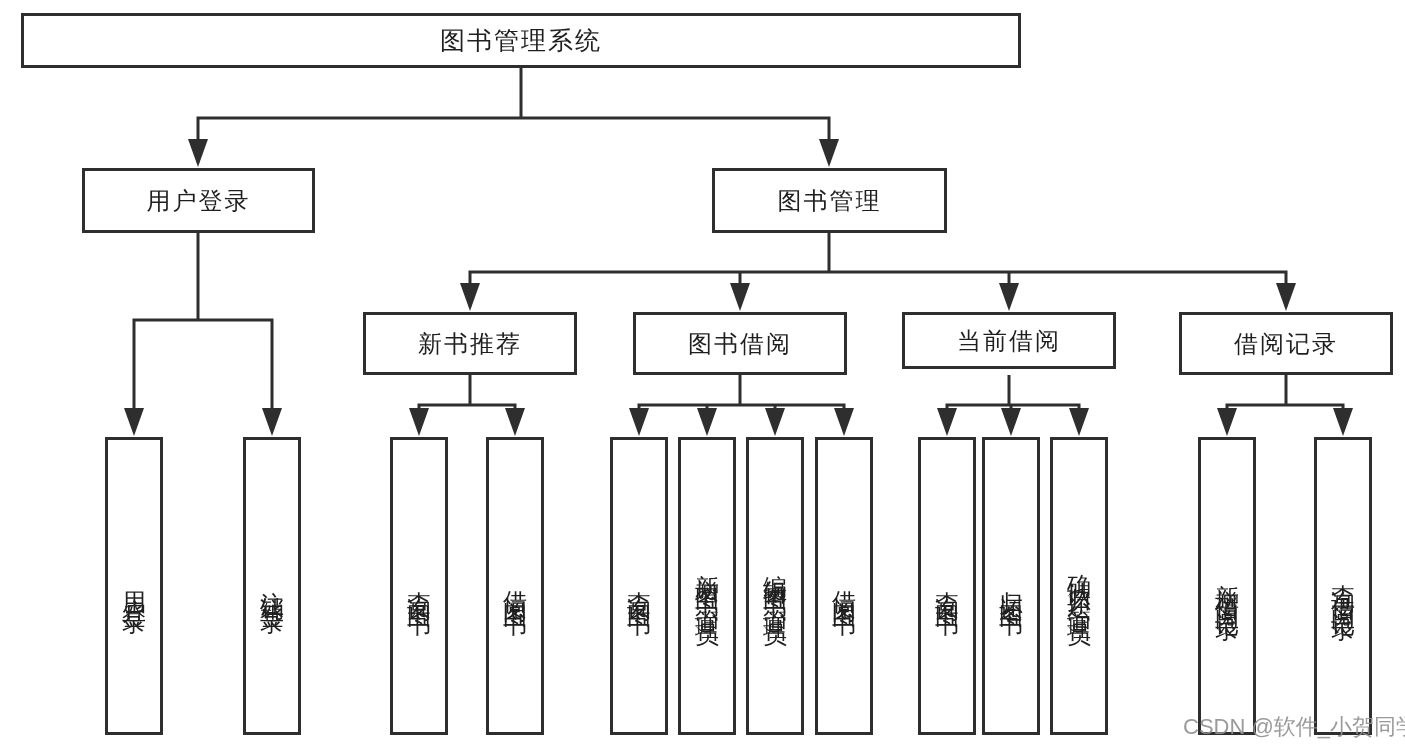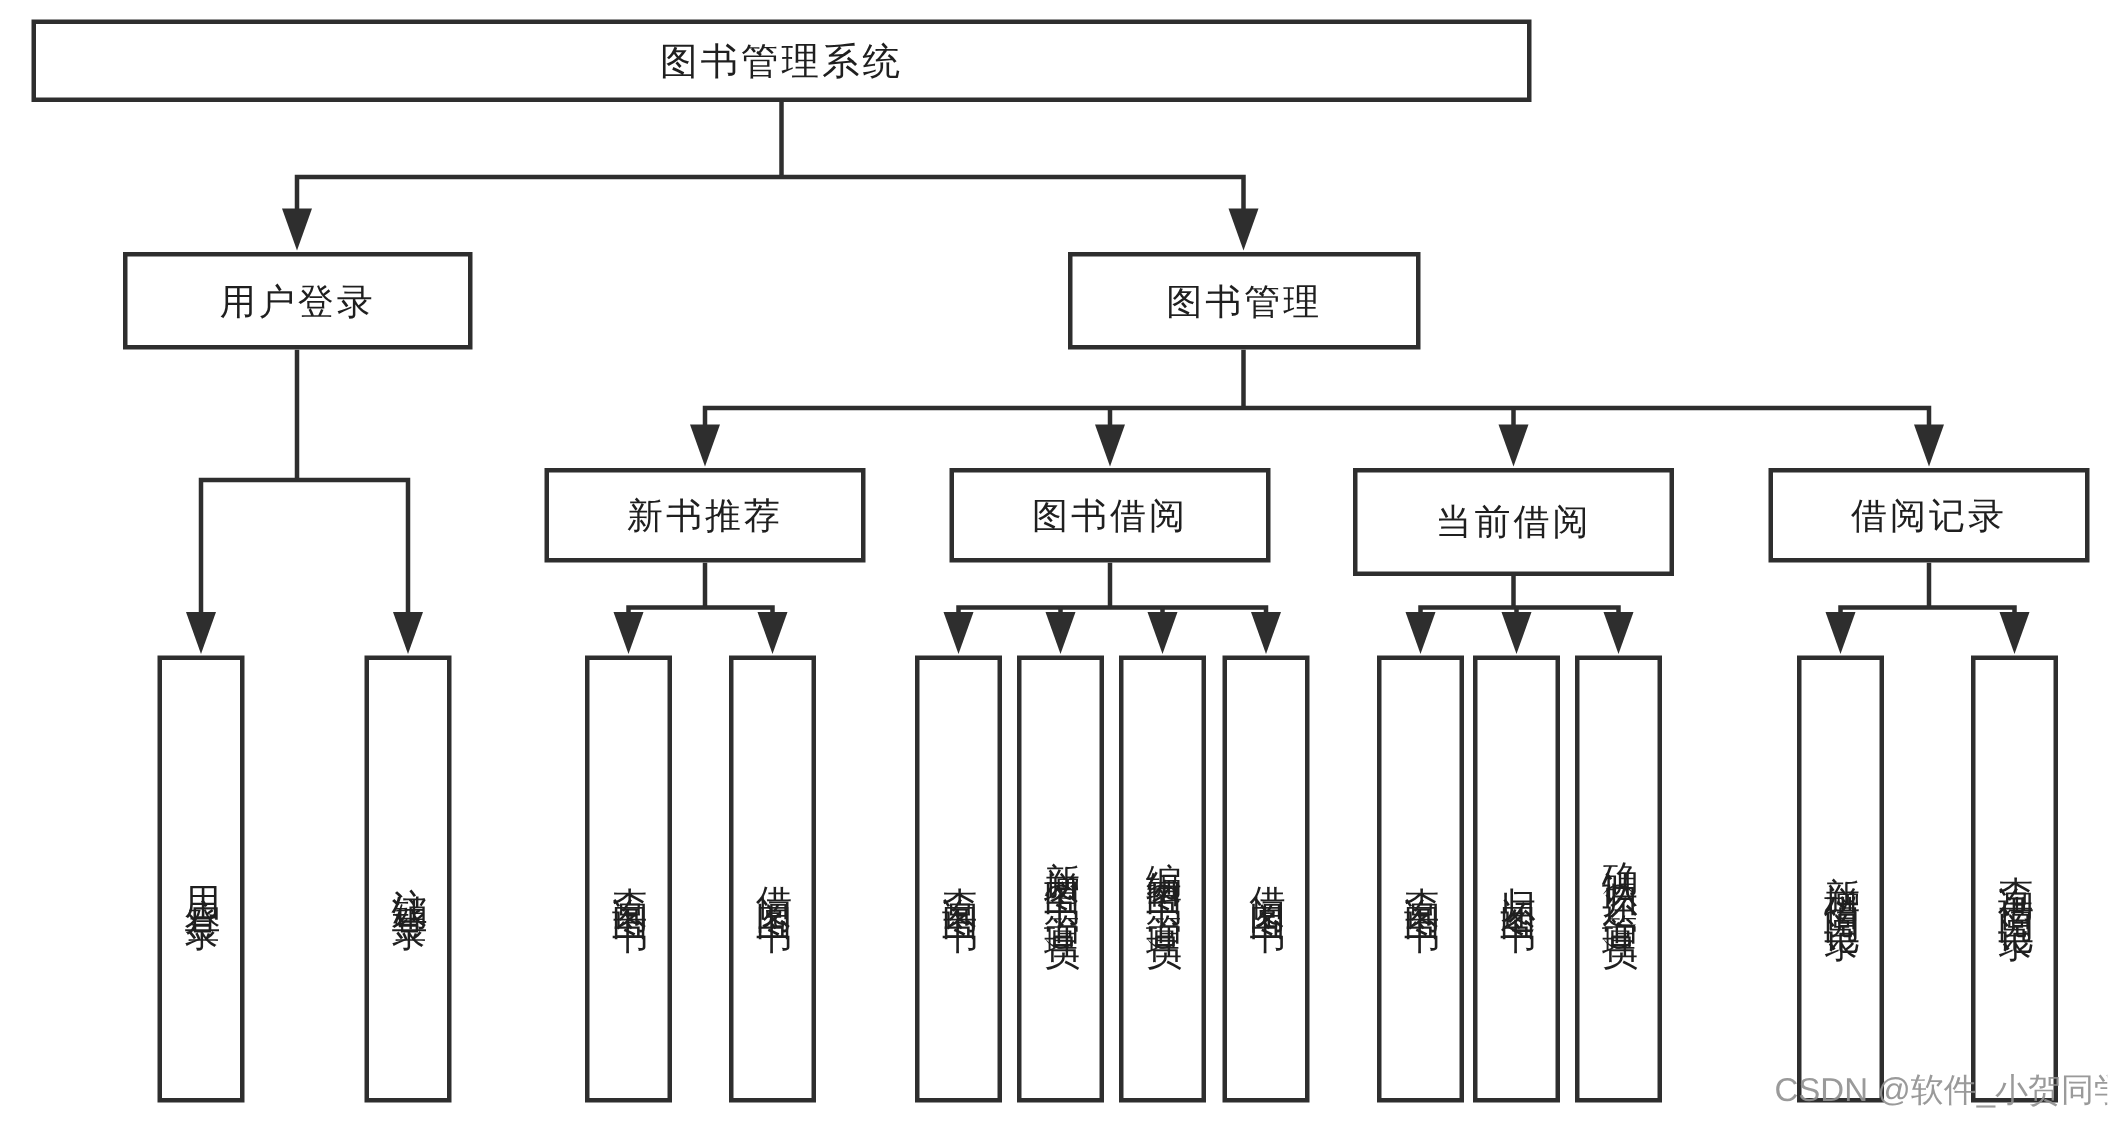--- a/index.html
+++ b/index.html
@@ -92,21 +92,21 @@
   <div class="node hbox" style="left:712px;top:168px;width:235px;height:65px;">
     <span>图书管理</span>
   </div>
 
   <div class="node hbox" style="left:633px;top:312px;width:214px;height:63px;">
     <span>图书借阅</span>
   </div>
   <div class="node hbox" style="left:363px;top:312px;width:214px;height:63px;">
     <span>新书推荐</span>
   </div>
-  <div class="node hbox" style="left:902px;top:312px;width:214px;height:72px;">
+  <div class="node hbox" style="left:902px;top:312px;width:214px;height:57px;">
     <span>当前借阅</span>
   </div>
   <div class="node hbox" style="left:1179px;top:312px;width:214px;height:63px;font-family:Liberation Mono, monospace;">
     <span>借阅记录</span>
   </div>
 
   <div class="node vbox" style="left:105px;top:437px;width:58px;height:298px;">
     <span class="vtext">用户登录</span>
   </div>
   <div class="node vbox" style="left:243px;top:437px;width:58px;height:298px;">

